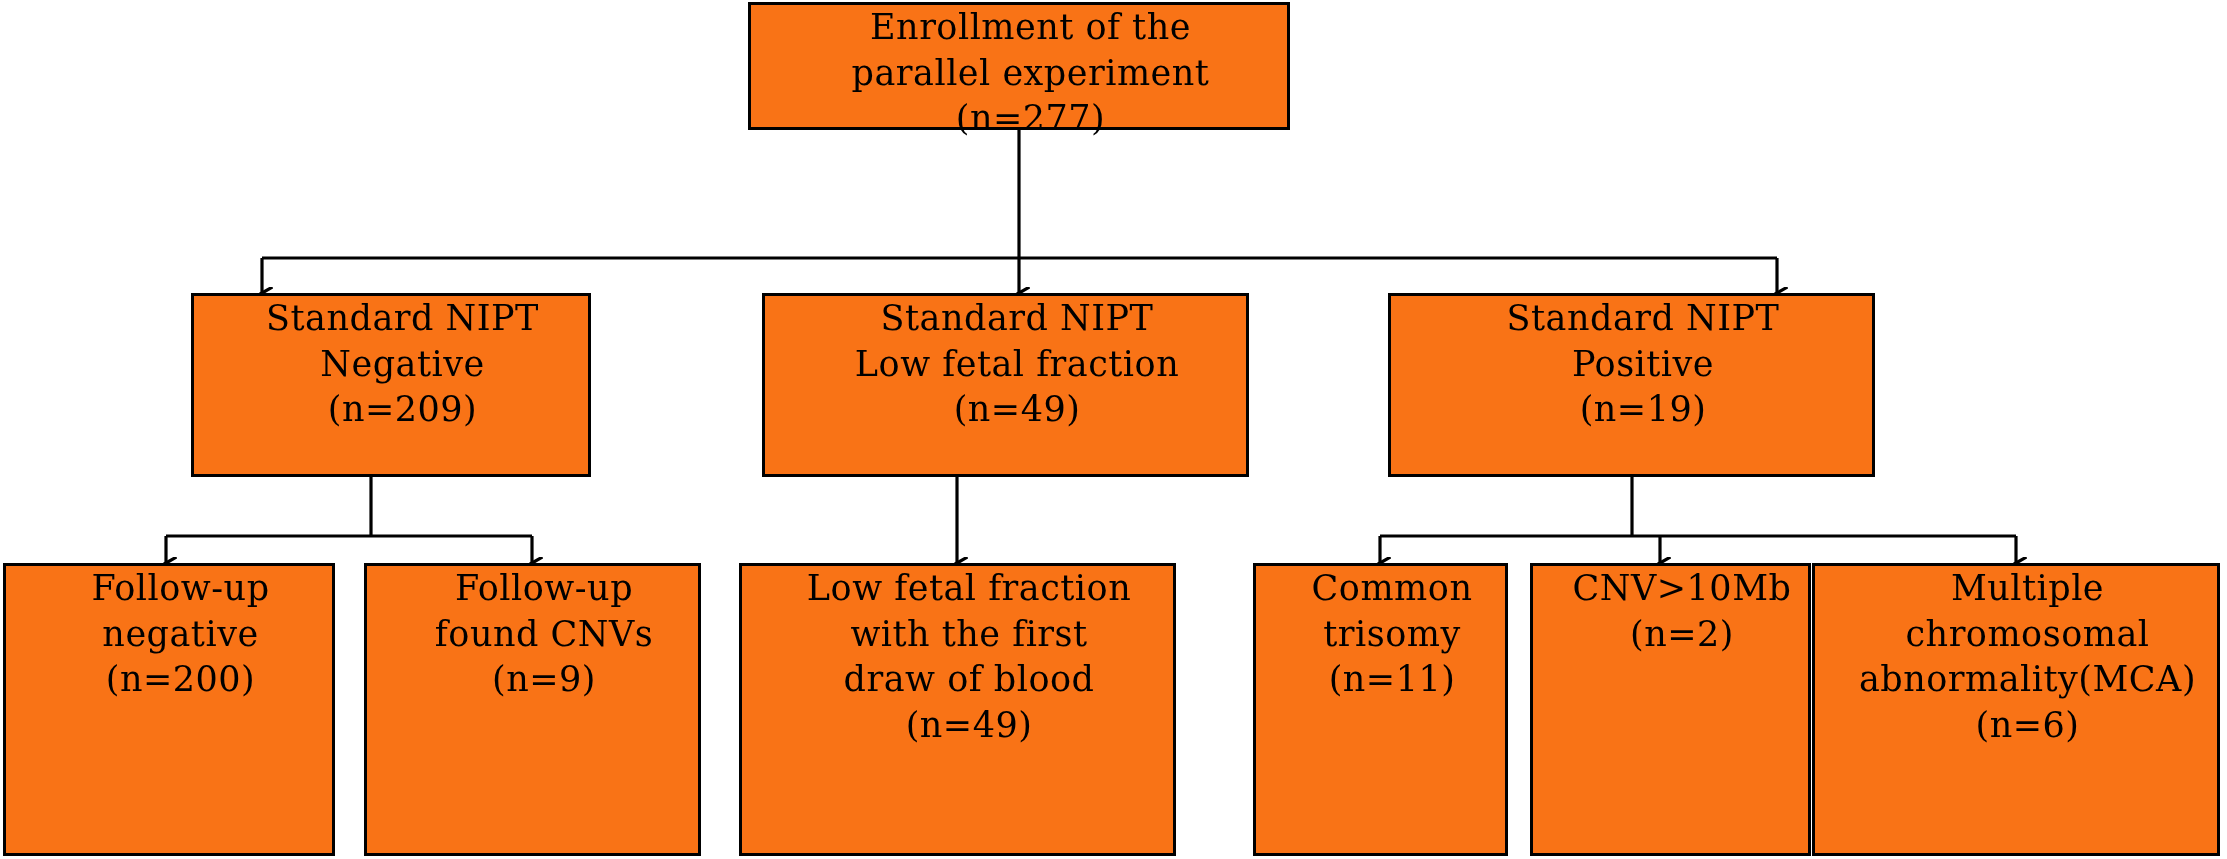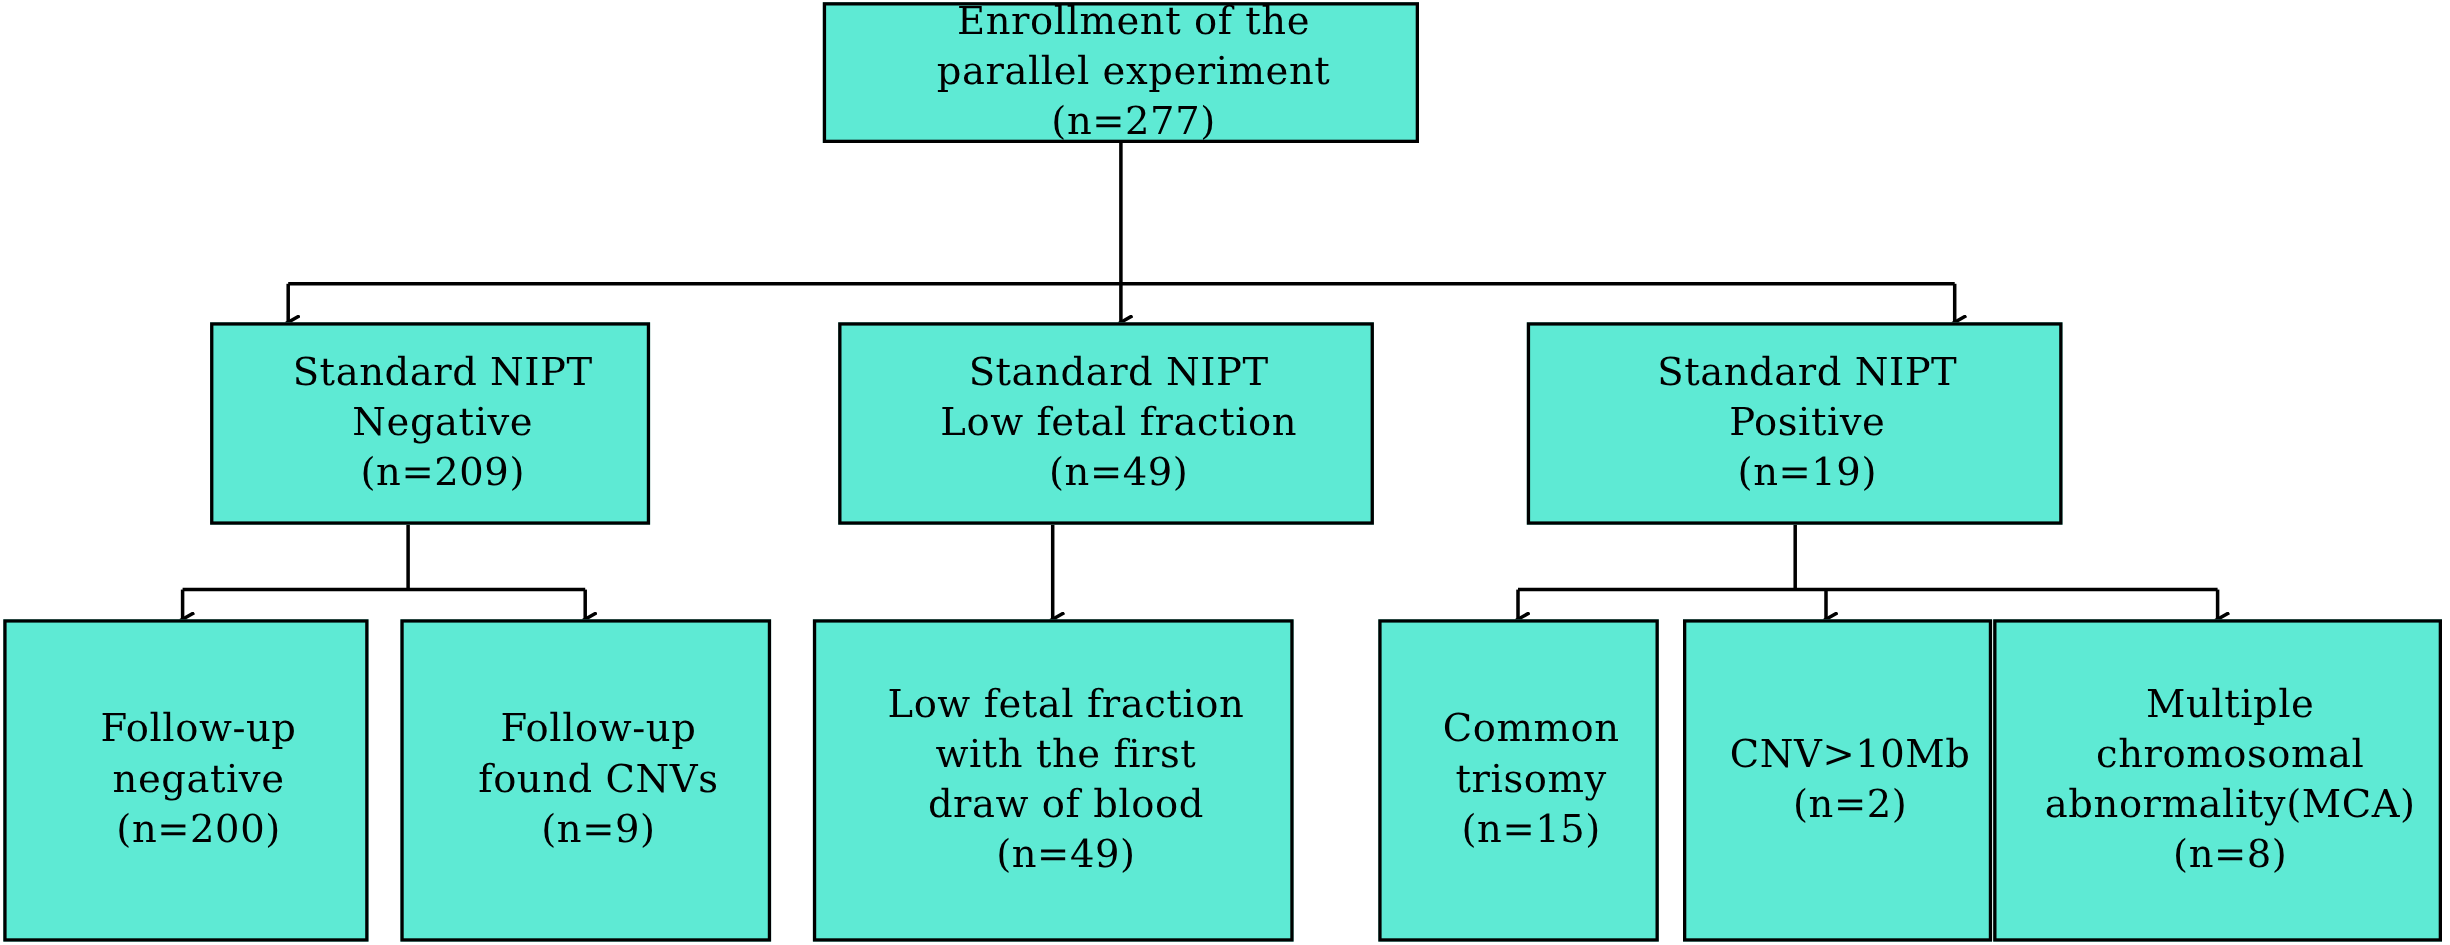--- a/index.html
+++ b/index.html
@@ -20,23 +20,22 @@
     left: 0;
     top: 0;
     width: 2227px;
     height: 859px;
     pointer-events: none;
   }
   .node {
     position: absolute;
     box-sizing: border-box;
     border: 3px solid #000000;
-    background: #5eead4;
+    background: #f97316;
     display: flex;
-    align-items: center;
     justify-content: center;
     text-align: center;
     z-index: 2;
     padding-left: 23px;
   }
   .node-text {
     font-family: "DejaVu Serif", serif;
     font-size: 35px;
     line-height: 1.30;
     color: #000000;
@@ -137,28 +136,28 @@
   <div class="node" id="node-lff-first">
     <div class="node-text">Low fetal fraction
 with the first
 draw of blood
 (n=49)</div>
   </div>
 
   <div class="node" id="node-trisomy">
     <div class="node-text">Common
 trisomy
-(n=15)</div>
+(n=11)</div>
   </div>
 
   <div class="node" id="node-cnv10mb">
     <div class="node-text">CNV&gt;10Mb
 (n=2)</div>
   </div>
 
   <div class="node" id="node-mca">
     <div class="node-text">Multiple
 chromosomal
 abnormality(MCA)
-(n=8)</div>
+(n=6)</div>
   </div>
 
 </div>
 
 </body></html>

